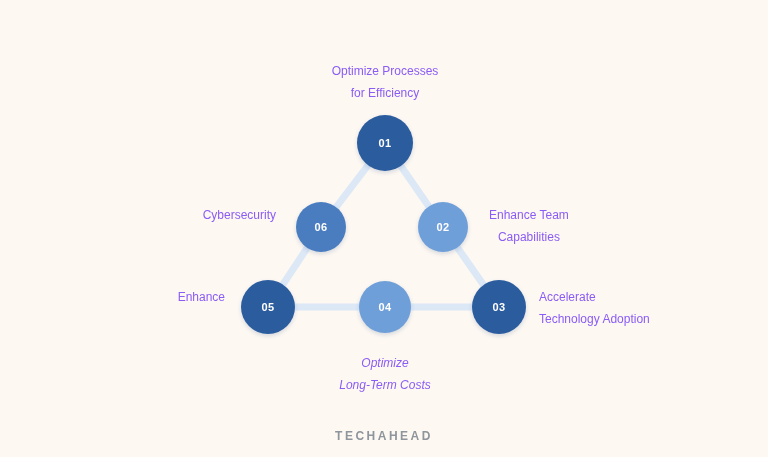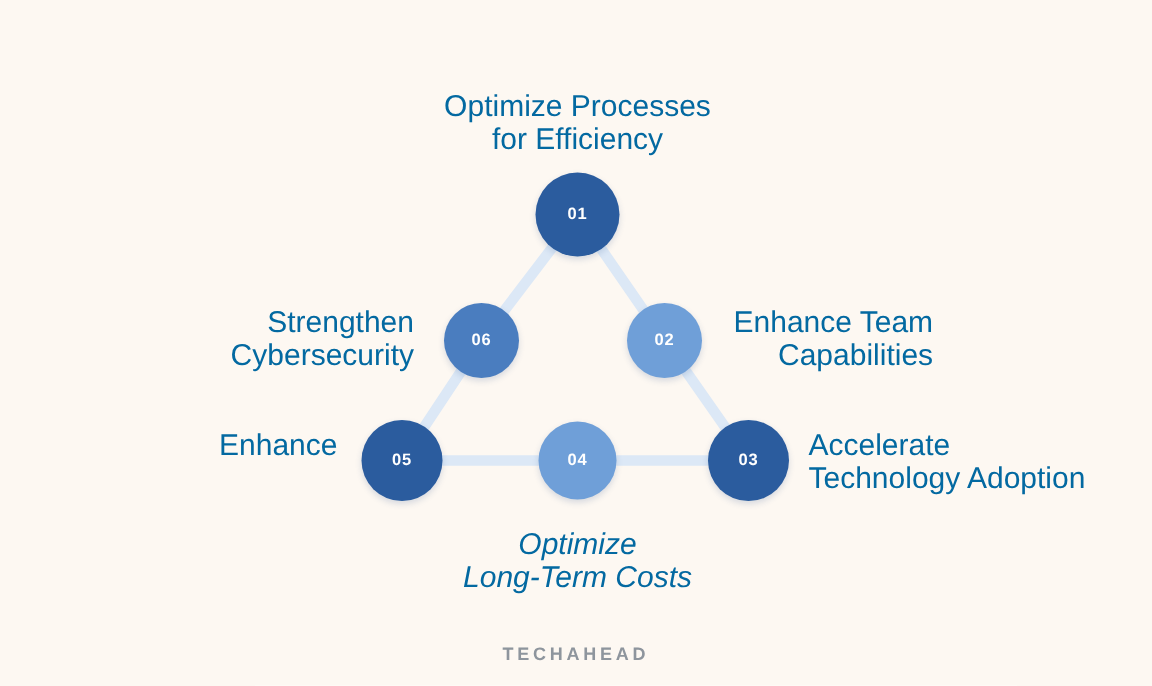--- a/index.html
+++ b/index.html
@@ -34,36 +34,36 @@
     box-shadow: 0 2px 4px rgba(40, 80, 140, 0.18);
   }
   .node-01 { left: 357px; top: 115px; width: 56px; height: 56px; }
   .node-02 { left: 418px; top: 202px; width: 50px; height: 50px; }
   .node-06 { left: 296px; top: 202px; width: 50px; height: 50px; }
   .node-05 { left: 241px; top: 280px; width: 54px; height: 54px; }
   .node-04 { left: 359px; top: 281px; width: 52px; height: 52px; }
   .node-03 { left: 472px; top: 280px; width: 54px; height: 54px; }
   .label {
     position: absolute;
-    font-size: 20px;
+    font-size: 12px;
     line-height: 22px;
-    color: #0369a1;
+    color: #8b5cf6;
     font-weight: 500;
   }
   .label span { display: block; }
   .label-top {
     left: 235px;
     top: 60px;
     width: 300px;
     text-align: center;
   }
   .label-02 {
     left: 489px;
     top: 204px;
-    text-align: right;
+    text-align: center;
   }
   .label-06 {
     right: 492px;
     top: 204px;
     text-align: right;
   }
   .label-05 {
     right: 543px;
     top: 286px;
     text-align: center;
@@ -129,21 +129,20 @@
     <span>Optimize Processes</span>
     <span>for Efficiency</span>
   </div>
 
   <div class="label label-02">
     <span>Enhance Team</span>
     <span>Capabilities</span>
   </div>
 
   <div class="label label-06">
-    <span>Strengthen</span>
     <span>Cybersecurity</span>
   </div>
 
   <div class="label label-05">
     <span>Enhance</span>
   </div>
 
   <div class="label label-03">
     <span>Accelerate</span>
     <span>Technology Adoption</span>

